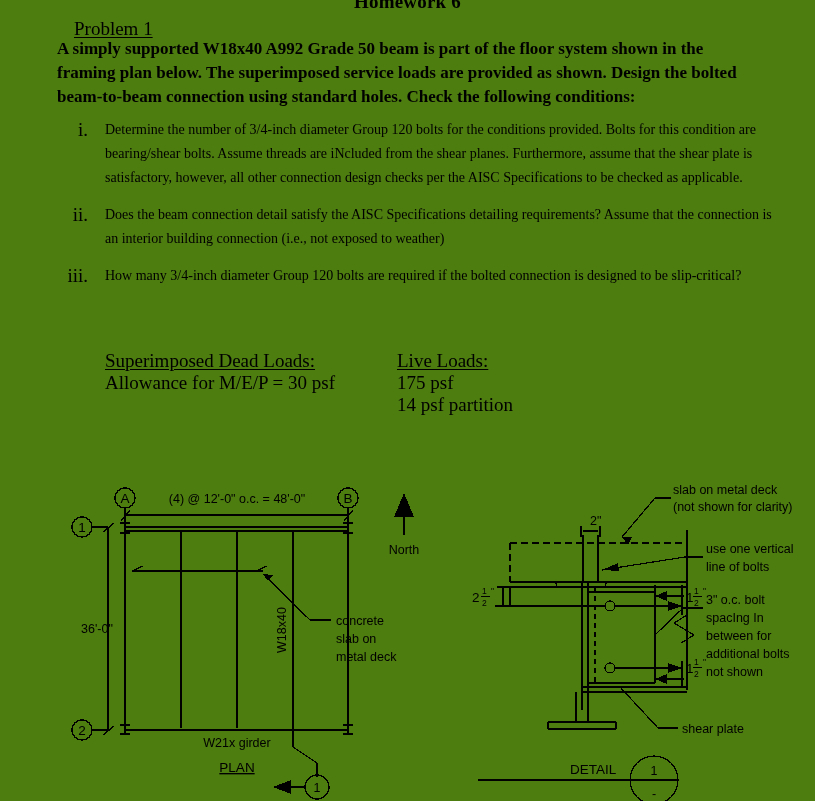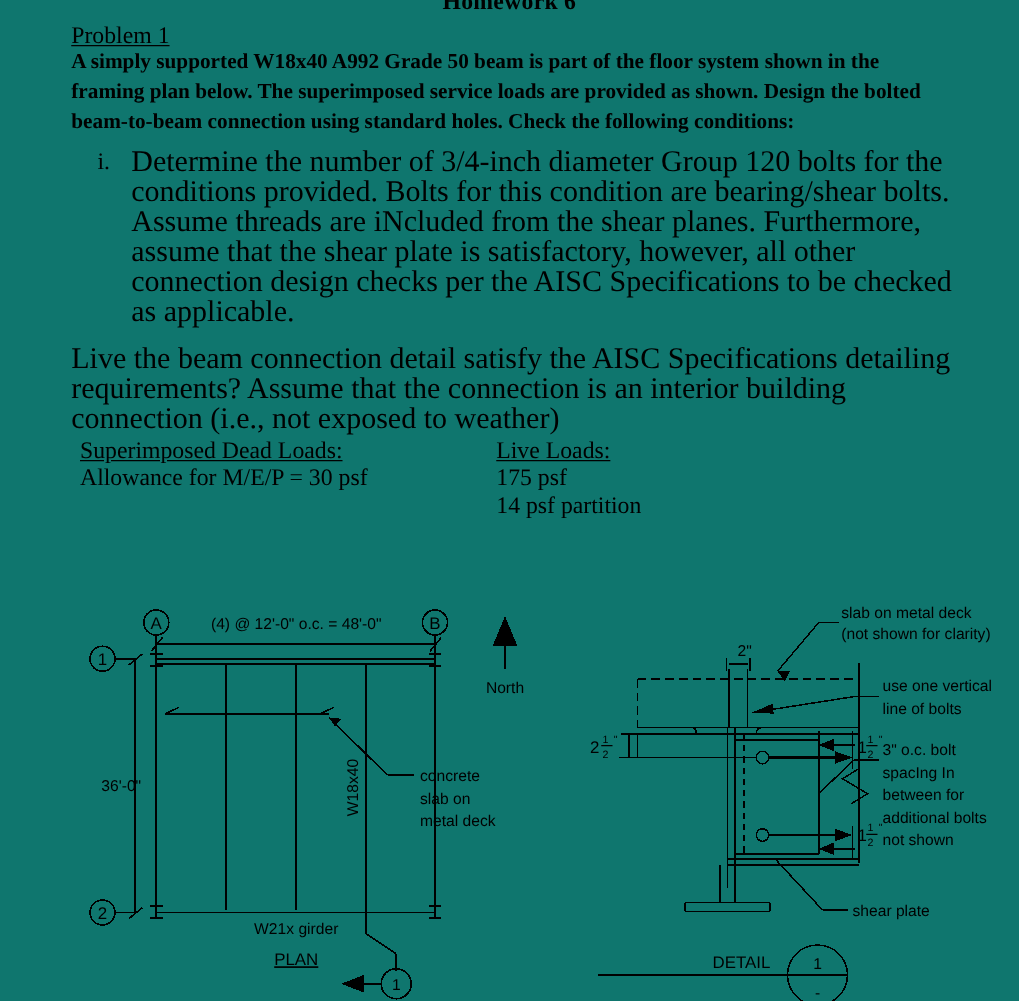--- a/index.html
+++ b/index.html
@@ -4,21 +4,21 @@
 <style>
   html, body {
     margin: 0;
     padding: 0;
     background: #ffffff;
   }
   #page {
     position: relative;
     width: 815px;
     height: 801px;
-    background: #0f766e;
+    background: #4d7c0f;
     overflow: hidden;
     font-family: "Liberation Serif", serif;
     color: #000000;
   }
 
   
   .doc-title {
     position: absolute;
     top: -9px;
     left: 0;
@@ -26,21 +26,21 @@
     text-align: center;
     font-family: "Liberation Serif", serif;
     font-weight: bold;
     font-size: 19px;
     letter-spacing: .2px;
     color: #000;
   }
   .problem-heading {
     position: absolute;
     top: 18px;
-    left: 57px;
+    left: 74px;
     font-size: 19px;
     text-decoration: underline;
     text-underline-offset: 2px;
   }
   .intro {
     position: absolute;
     top: 37px;
     left: 57px;
     width: 700px;
     font-size: 17px;
@@ -61,36 +61,36 @@
     width: 48px;
     flex: 0 0 48px;
     text-align: right;
     padding-right: 17px;
     font-size: 19px;
     line-height: 24px;
     box-sizing: border-box;
   }
   .li-txt {
     flex: 1;
-    font-size: 24px;
+    font-size: 14px;
     line-height: 24px;
   }
 
   .loads {
     position: absolute;
     top: 350px;
     left: 57px;
     width: 640px;
     display: flex;
     font-size: 19px;
     line-height: 22px;
     justify-content: flex-end;
   }
   .loads-col-a { width: 292px; }
-  .loads-col-b { width: 300px; margin-left: 41px; }
+  .loads-col-b { width: 300px; }
   .loads-head {
     text-decoration: underline;
     text-underline-offset: 2px;
   }
 
   
   .dwg {
     position: absolute;
     font-family: "Liberation Sans", sans-serif;
   }
@@ -114,21 +114,26 @@
   <div class="problem-heading">Problem 1</div>
 
   <div class="intro">A simply supported W18x40 A992 Grade 50 beam is part of the floor system shown in the framing plan below. The superimposed service loads are provided as shown. Design the bolted beam-to-beam connection using standard holes. Check the following conditions:</div>
 
   <div class="list" style="top:118px">
     <div class="li">
       <div class="li-num">i.</div>
       <div class="li-txt">Determine the number of 3/4-inch diameter Group 120 bolts for the conditions provided. Bolts for this condition are bearing/shear bolts. Assume threads are iNcluded from the shear planes. Furthermore, assume that the shear plate is satisfactory, however, all other connection design checks per the AISC Specifications to be checked as applicable.</div>
     </div>
     <div class="li">
-      <div class="li-txt">Live the beam connection detail satisfy the AISC Specifications detailing requirements? Assume that the connection is an interior building connection (i.e., not exposed to weather)</div>
+      <div class="li-num">ii.</div>
+      <div class="li-txt">Does the beam connection detail satisfy the AISC Specifications detailing requirements? Assume that the connection is an interior building connection (i.e., not exposed to weather)</div>
+    </div>
+    <div class="li">
+      <div class="li-num">iii.</div>
+      <div class="li-txt">How many 3/4-inch diameter Group 120 bolts are required if the bolted connection is designed to be slip-critical?</div>
     </div>
   </div>
 
   <div class="loads">
     <div class="loads-col-a">
       <div class="loads-head">Superimposed Dead Loads:</div>
       <div>Allowance for M/E/P = 30 psf</div>
     </div>
     <div class="loads-col-b">
       <div class="loads-head">Live Loads:</div>

